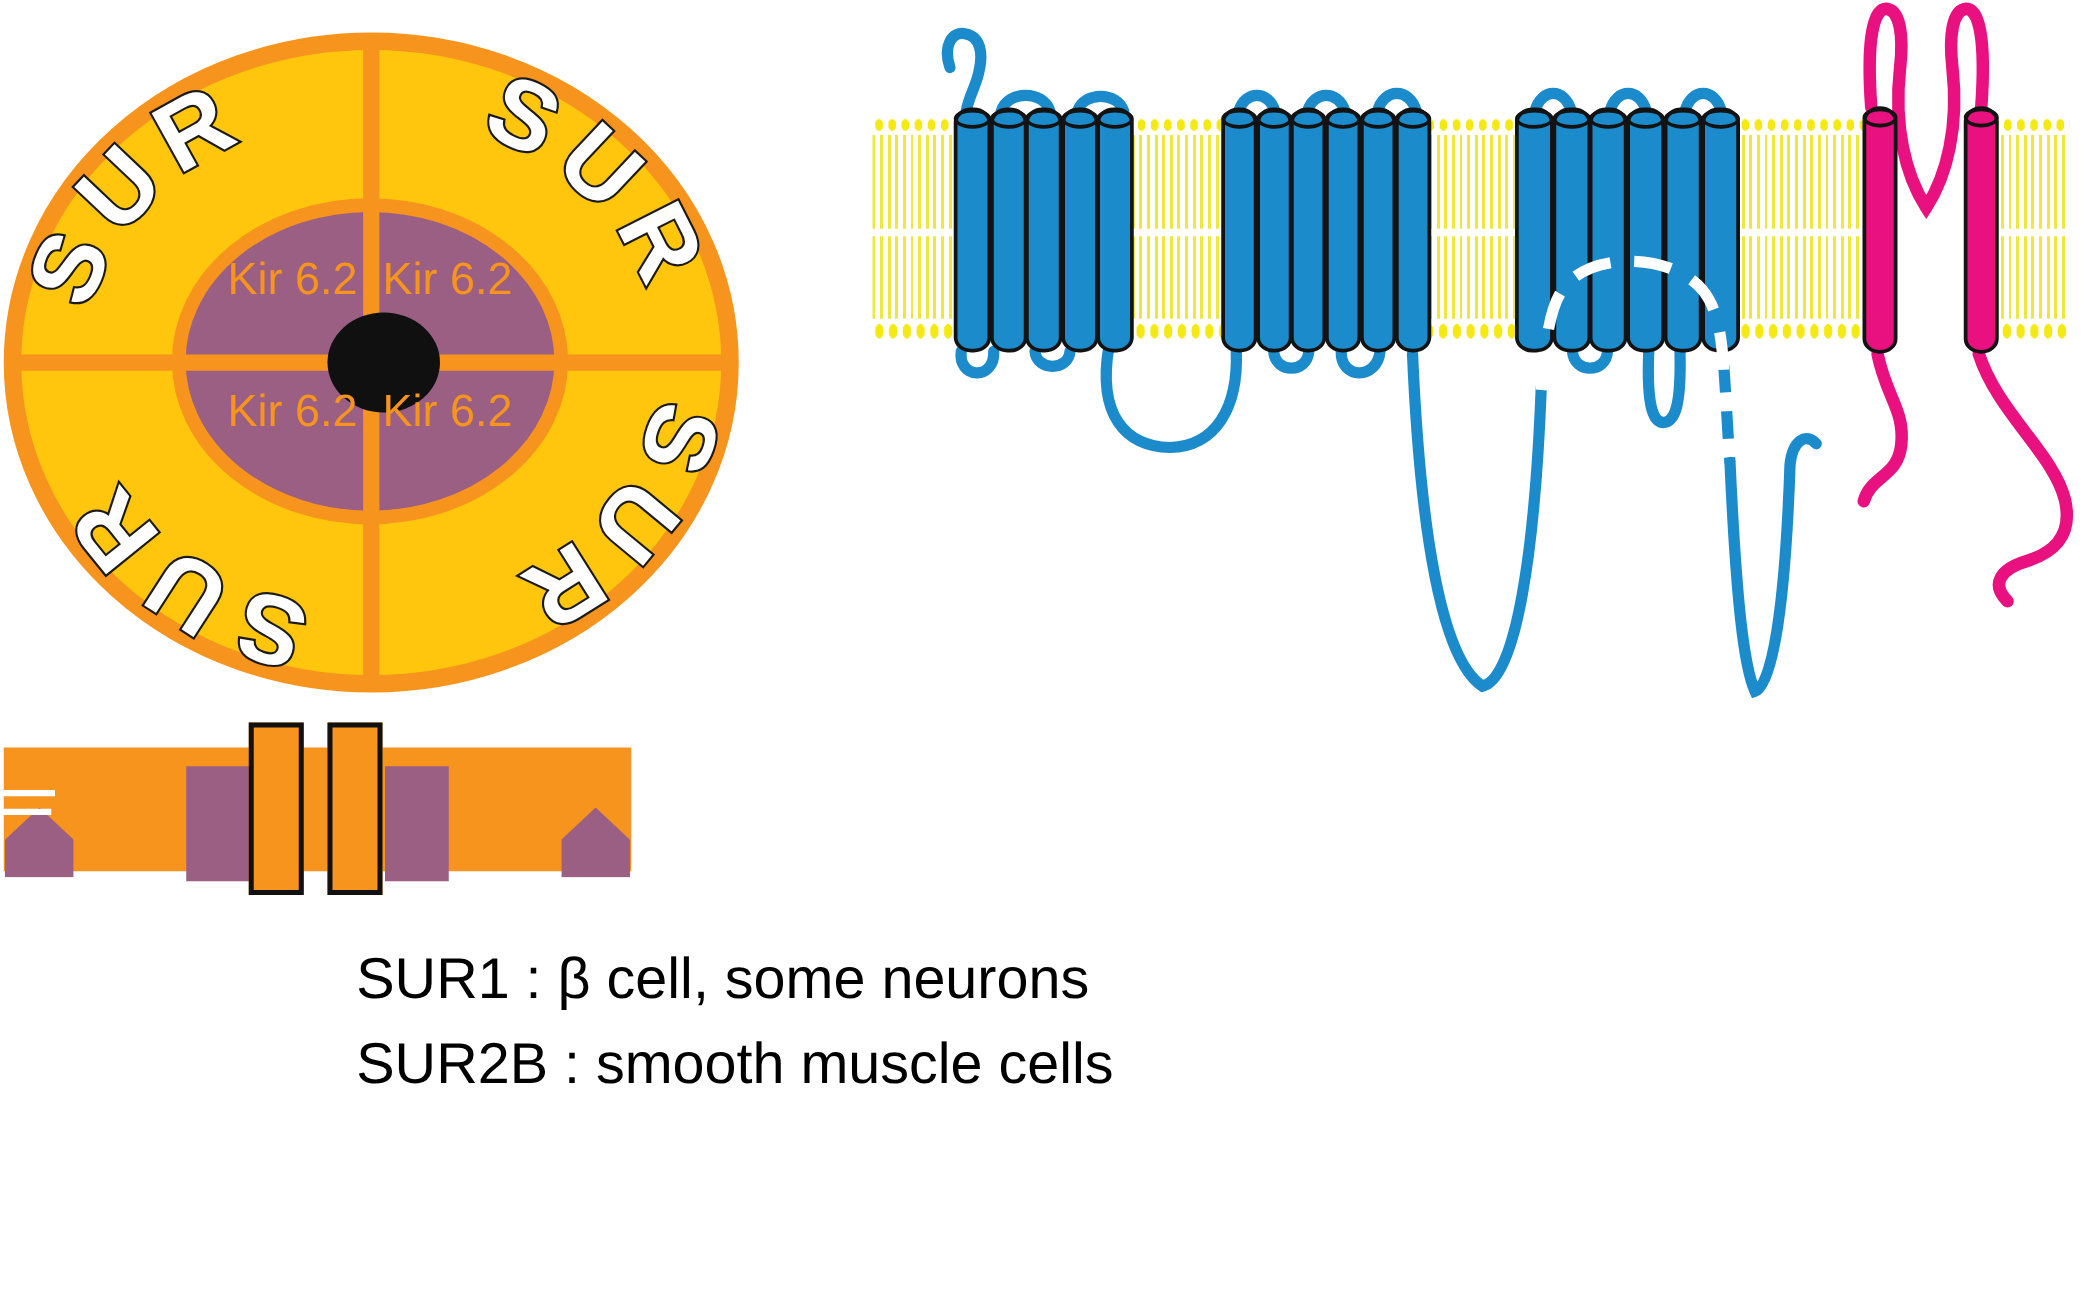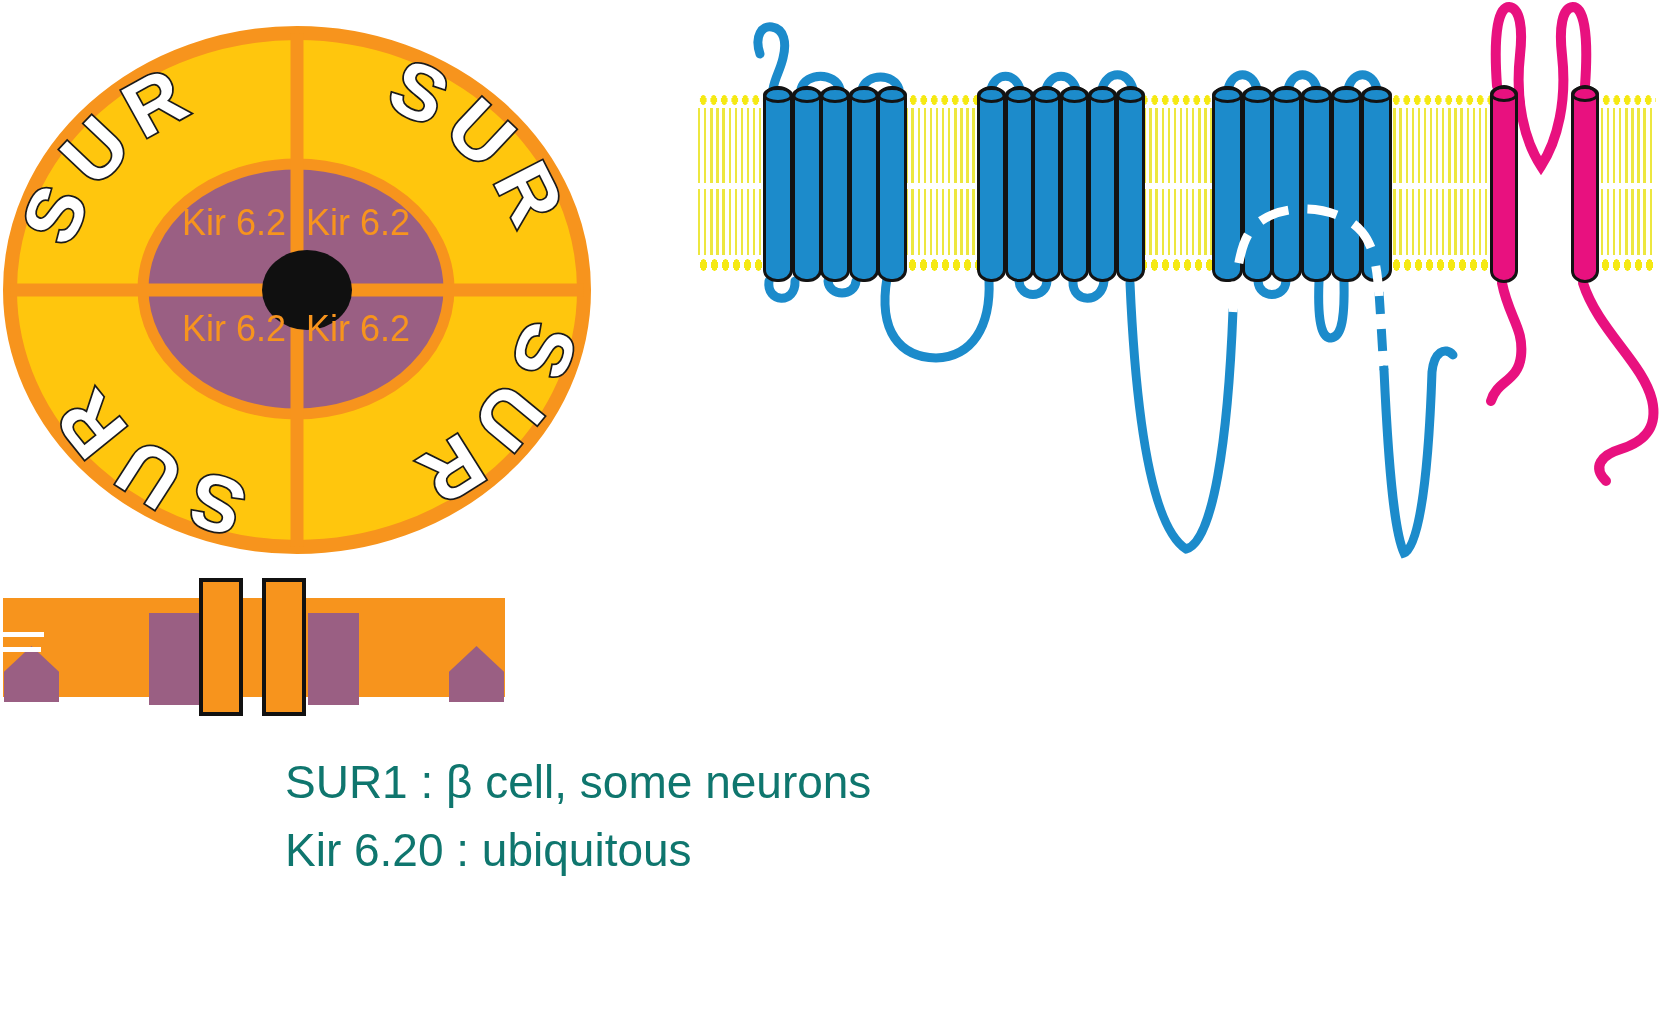--- a/index.html
+++ b/index.html
@@ -47,21 +47,21 @@
   #sv-pent-l{left:4px;top:646px;}
   #sv-pent-r{left:449px;top:646px;}
   .sv-bar{width:44px;height:138px;top:578px;background:#F7941D;
           border:4px solid #111111;box-sizing:border-box;}
   #sv-bar-1{left:199px;}
   #sv-bar-2{left:262px;}
   .sv-wline{left:0;height:5px;background:#ffffff;}
   #sv-wline-1{top:632px;width:44px;}
   #sv-wline-2{top:647px;width:41px;}
   
-  #legend{position:absolute;left:285px;top:748px;z-index:9;color:#0f766e;
+  #legend{position:absolute;left:285px;top:748px;z-index:9;color:#000000;
           font-size:46px;line-height:68px;white-space:nowrap;}
 </style>
 </head>
 <body>
 
 <div id="canvas">
 
   <div id="membrane">
     <div id="heads-top" class="heads"></div>
     <div id="tails-top" class="tails"></div>
@@ -200,16 +200,16 @@
         <div class="cap"></div>
       </div>
     </div>
 
   <svg id="svg-front" width="1667" height="1034" viewBox="0 0 1667 1034">
     <path class="wdash" d="M 1233 312 C 1237 262 1242 240 1253 228 C 1276 201 1338 203 1362 232 C 1372 244 1377 262 1379 296"></path>
   </svg>
 
   <div id="legend">
     <div>SUR1 : β cell, some neurons</div>
-    <div>Kir 6.20 : ubiquitous</div>
+    <div>SUR2B : smooth muscle cells</div>
   </div>
 
 </div>
 
 </body></html>

